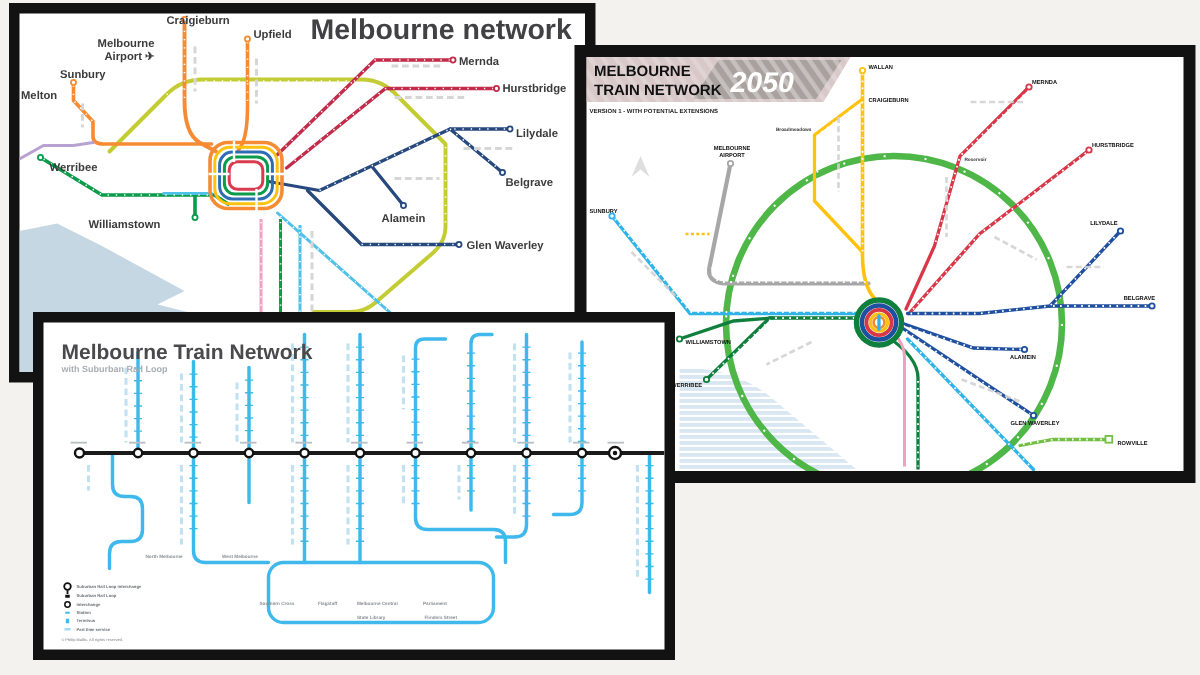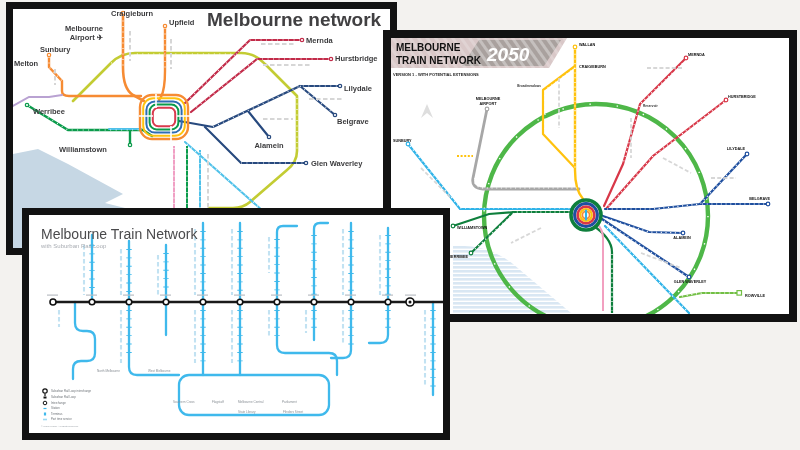--- a/index.html
+++ b/index.html
@@ -7,21 +7,21 @@
     width:800px;height:450px;position:relative;overflow:hidden;
     background:#f3f2ef;
     font-family:"Liberation Sans", sans-serif;
   }
   .map{
     position:absolute;background:#ffffff;border:7px solid #121212;box-sizing:border-box;
   }
   .map svg{display:block;width:100%;height:100%;}
   #map-classic{left:6px;top:2px;width:391px;height:253px;z-index:1;}
   #map-2050{left:383px;top:30px;width:414px;height:292px;z-index:2;border-width:8px;}
-  #map-srl{left:22px;top:208px;width:428px;height:232px;z-index:3;}
+  #map-srl{left:22px;top:208px;width:428px;height:232px;z-index:3;font-weight:bold;}
   text{font-family:"Liberation Sans", sans-serif;}
 </style>
 </head>
 <body>
 
 <div class="map" id="map-classic">
   <svg viewBox="0 0 377 239">
 
     <path d="M0,145 L25,140 L55,155 L110,185 L92,194 L132,204 L162,220 L172,239 L0,239 Z" fill="#C6D7E4"></path>
 

